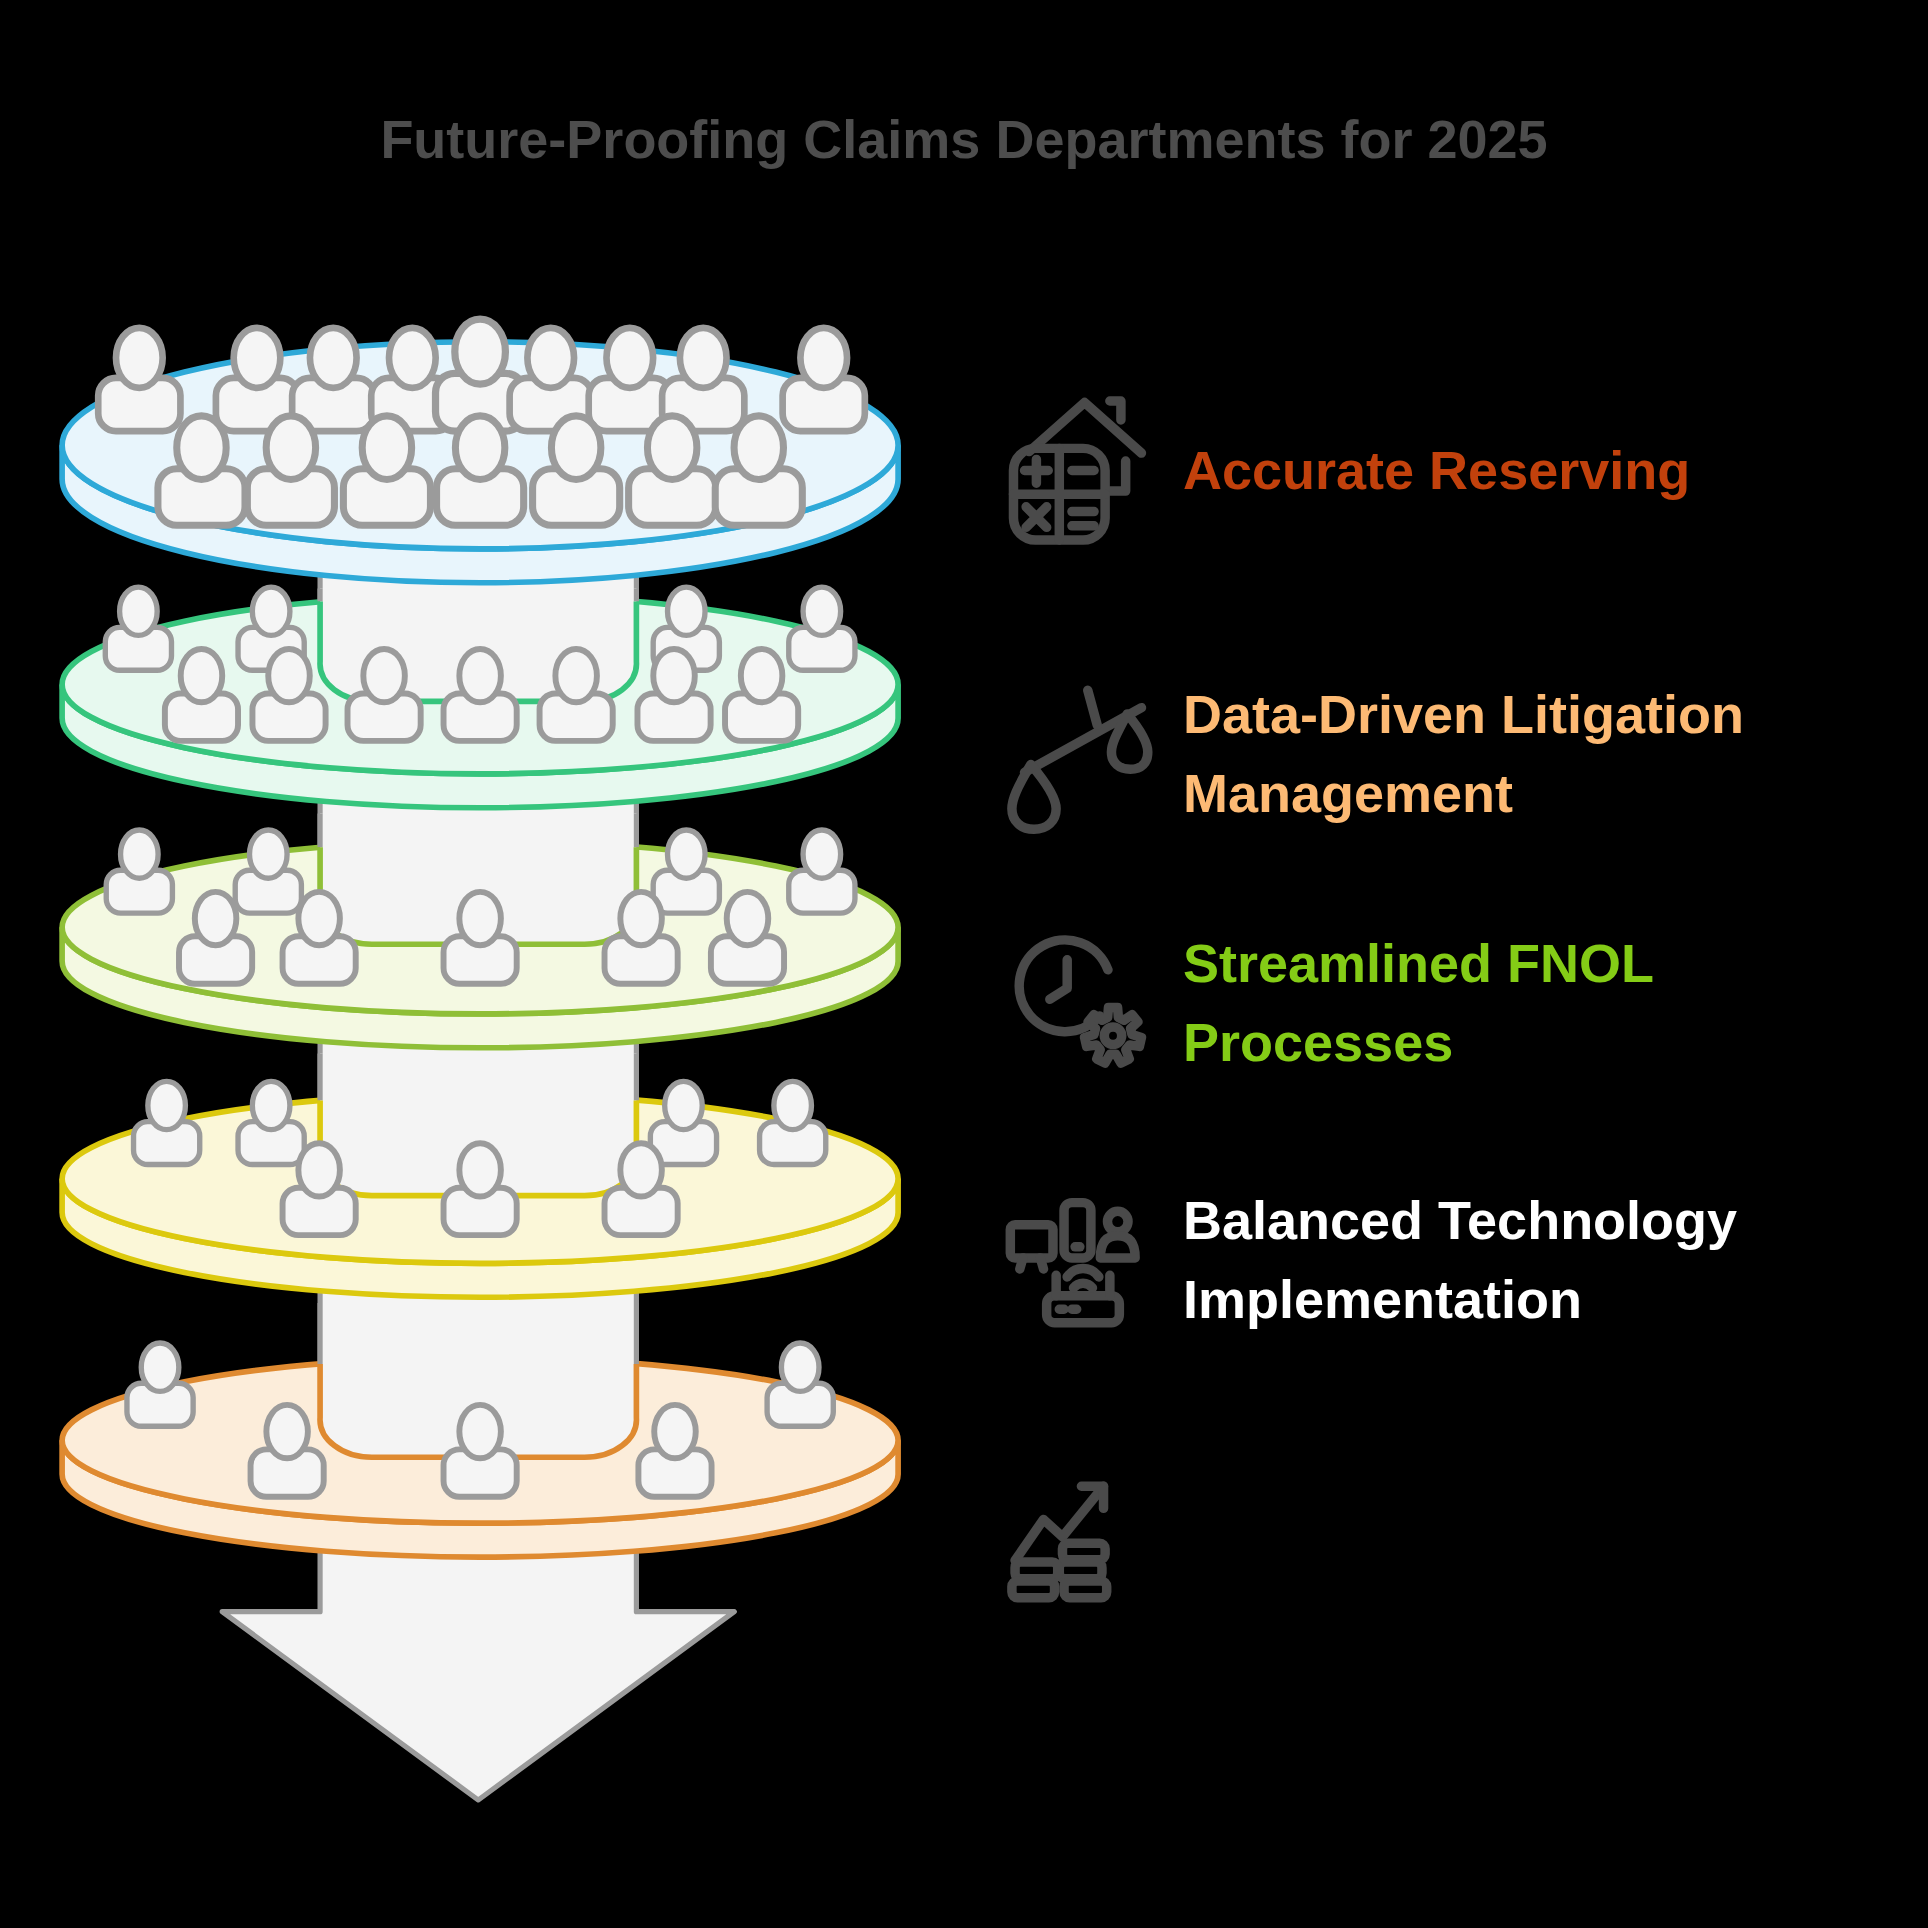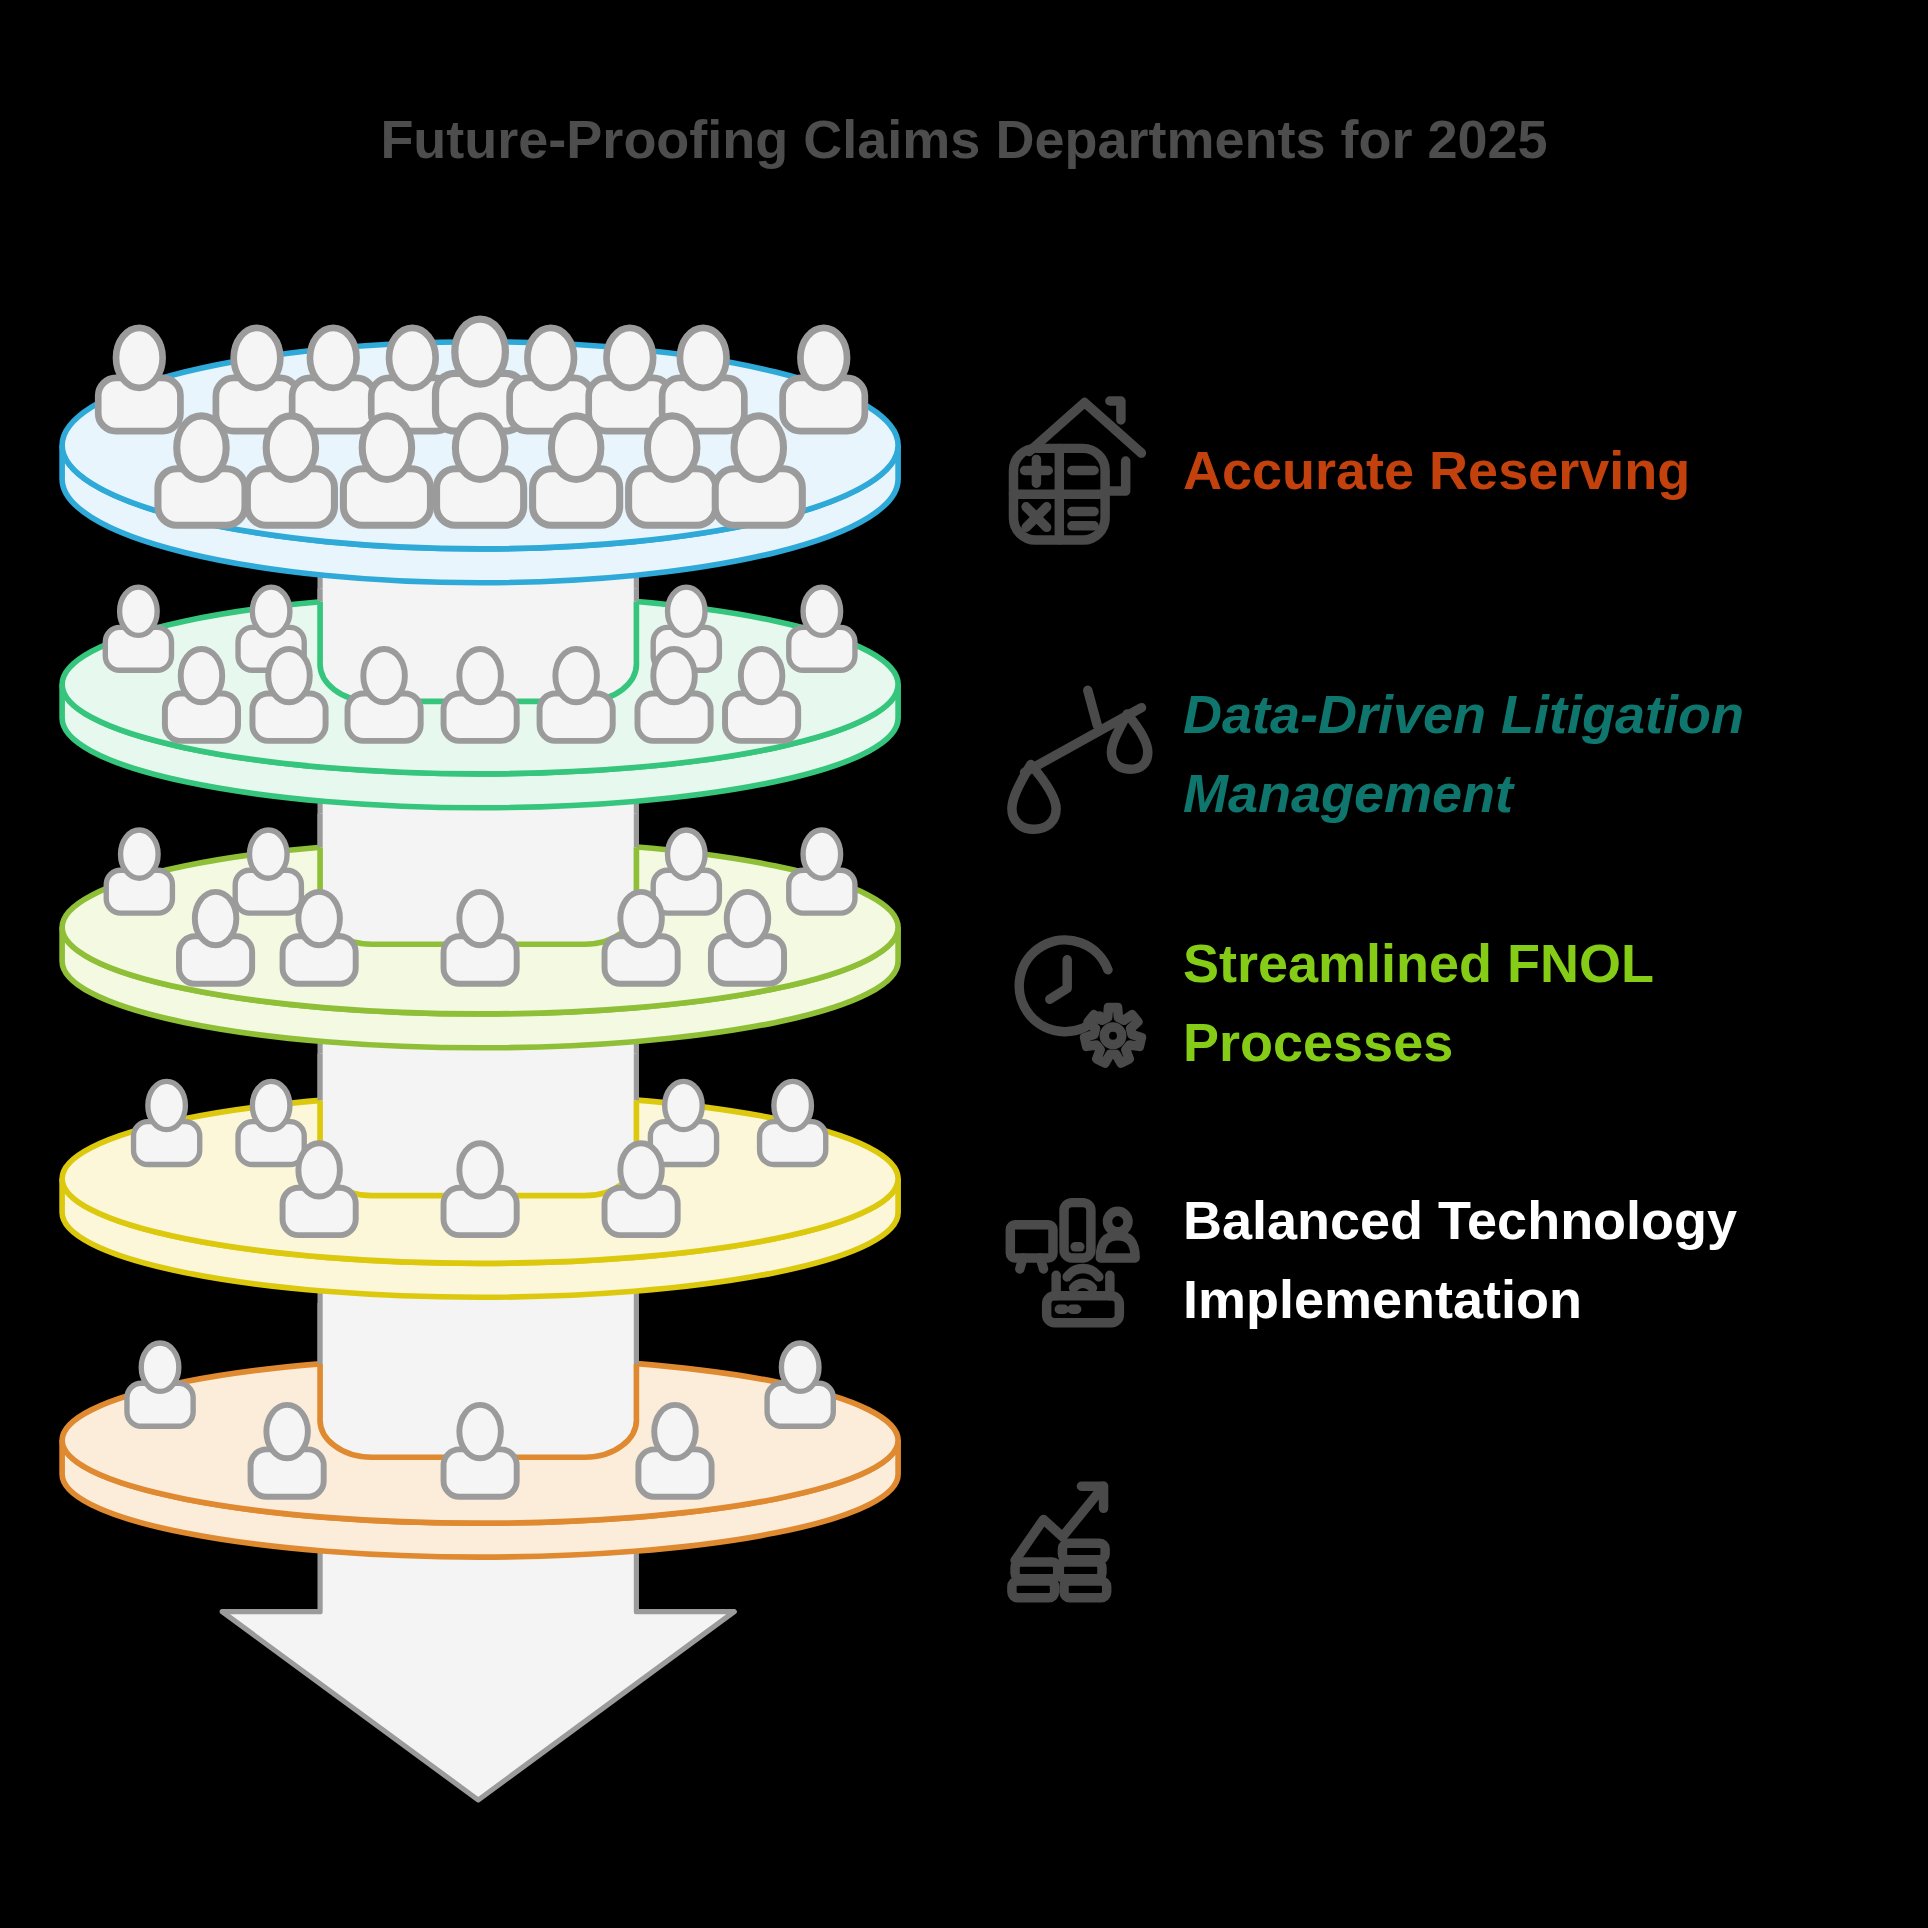--- a/index.html
+++ b/index.html
@@ -268,21 +268,21 @@
 
   <div class="row" style="top:650px">
     <div class="icon-box">
       <svg viewBox="0 0 100 100" fill="none" stroke-linecap="round" stroke-linejoin="round" stroke-width="6" class="ic" stroke="#4a4a4a">
         <path d="M13,62 L87,21"></path>
         <path d="M53,10 L59,32"></path>
         <path d="M17,57 C8,72 5,79 5,85 C5,93 11,98 19,98 C27,98 33,93 33,85 C33,79 28,70 17,57 Z"></path>
         <path d="M78,25 C71,38 68,44 68,49 C68,56 73,60 80,60 C87,60 91,56 91,49 C91,44 88,37 78,25 Z"></path>
       </svg>
     </div>
-    <div class="label" style="color: #0f766e; font-style: italic;">Data-Driven Litigation Management</div>
+    <div class="label" style="color: #fdba74;">Data-Driven Litigation Management</div>
   </div>
 
   <div class="row" style="top:899px">
     <div class="icon-box">
       <svg viewBox="0 0 100 100" fill="none" stroke-linecap="round" stroke-linejoin="round" stroke-width="6" class="ic" stroke="#4a4a4a">
         <path d="M65.8,29.3 A29,29 0 1 0 60.5,58.5"></path>
         <path d="M40,23 V41 L29,48"></path>
         <path id="gear-path" d="M66.1,53.2 L71.9,53.2 L72.4,59.5 L75.9,61.2 L81.1,57.7 L84.7,62.2 L80.1,66.5 L81.0,70.2 L87.0,72.1 L85.7,77.8 L79.5,76.9 L77.1,79.9 L79.3,85.7 L74.1,88.3 L70.9,82.8 L67.1,82.8 L63.9,88.3 L58.7,85.7 L60.9,79.9 L58.5,76.9 L52.3,77.8 L51.0,72.1 L57.0,70.2 L57.9,66.5 L53.3,62.2 L56.9,57.7 L62.1,61.2 L65.6,59.5 Z"></path>
         <circle cx="69" cy="71" r="5.5"></circle>
       </svg>

